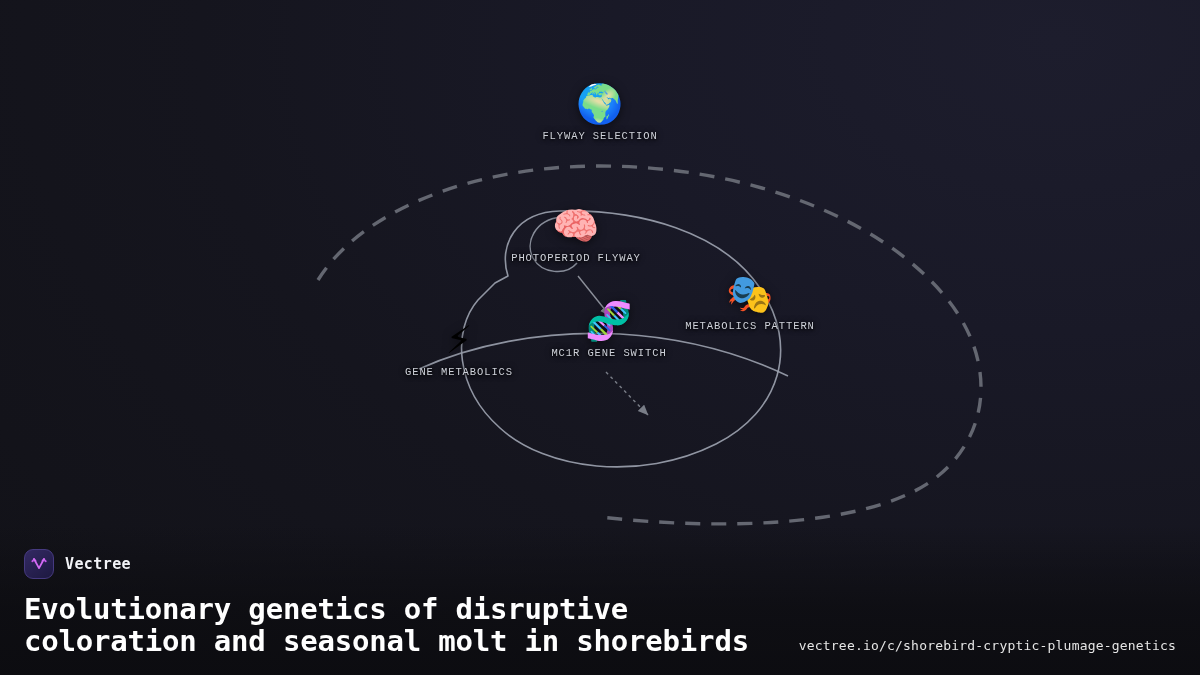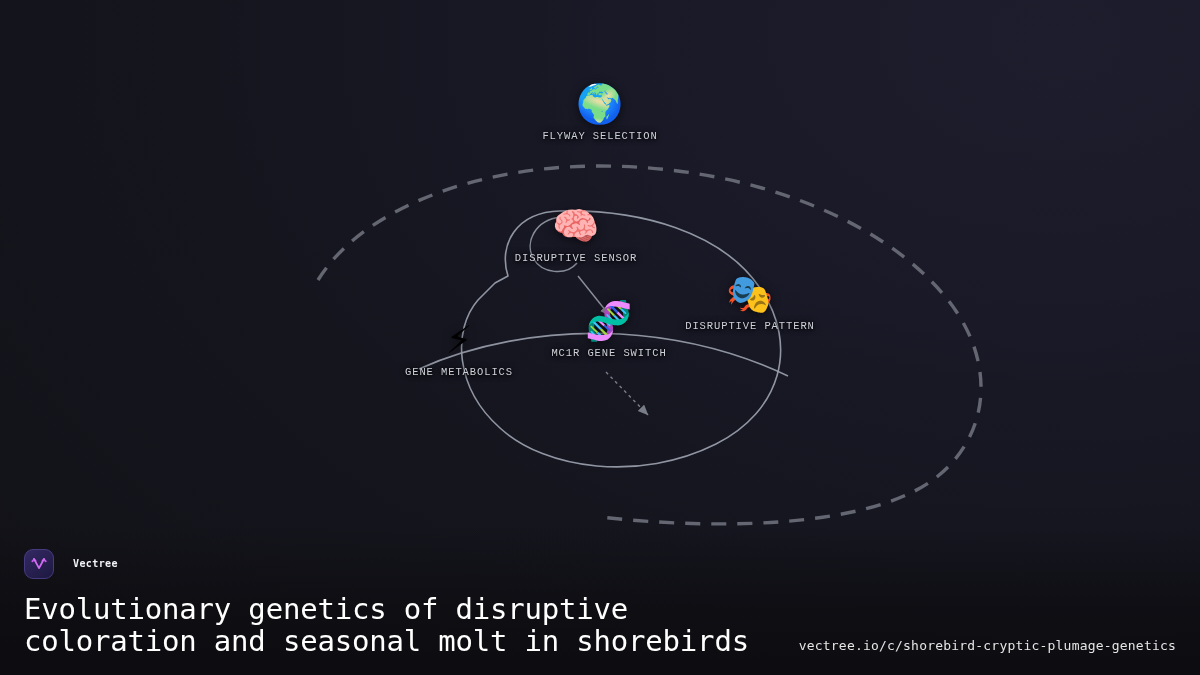--- a/index.html
+++ b/index.html
@@ -83,30 +83,29 @@
     border-radius: 9px;
     background: linear-gradient(145deg, #332a63 0%, #272050 55%, #1d1940 100%);
     border: 1px solid #463a80;
     display: flex;
     align-items: center;
     justify-content: center;
     flex: 0 0 auto;
   }
   #brand-name {
     font-family: "DejaVu Sans Mono", "Liberation Mono", monospace;
-    font-size: 10px;
+    font-size: 15px;
     font-weight: bold;
     color: #f2f3f7;
     letter-spacing: .4px;
-    margin-left: 8px;
   }
   #headline {
     font-family: "DejaVu Sans Mono", "Liberation Mono", monospace;
     font-size: 29px;
-    font-weight: normal;
+    font-weight: bold;
     line-height: 1.11;
     color: #ffffff;
     letter-spacing: -.2px;
     max-width: 790px;
     margin: 0;
   }
   #url {
     position: absolute;
     right: 24px;
     bottom: 22px;
@@ -156,31 +155,31 @@
     <line x1="606" y1="372" x2="648" y2="415" stroke="#797d87" stroke-width="1.4" stroke-dasharray="3 3.5" marker-end="url(#arrowhead-dim)"></line>
   </svg>
 
   <div class="node" style="left:600px; top:113px;">
     <div class="node-emoji">🌍</div>
     <div class="node-label">FLYWAY SELECTION</div>
   </div>
 
   <div class="node" style="left:576px; top:235px;">
     <div class="node-emoji">🧠</div>
-    <div class="node-label">DISRUPTIVE SENSOR</div>
+    <div class="node-label">PHOTOPERIOD FLYWAY</div>
   </div>
 
   <div class="node" style="left:609px; top:330px;">
     <div class="node-emoji">🧬</div>
     <div class="node-label">MC1R GENE SWITCH</div>
   </div>
 
   <div class="node" style="left:750px; top:303px;">
     <div class="node-emoji">🎭</div>
-    <div class="node-label">DISRUPTIVE PATTERN</div>
+    <div class="node-label">METABOLICS PATTERN</div>
   </div>
 
   <div class="node" style="left:459px; top:349px;">
     <div class="node-emoji">⚡</div>
     <div class="node-label">GENE METABOLICS</div>
   </div>
 
 </div>
 
 <div id="footer">

